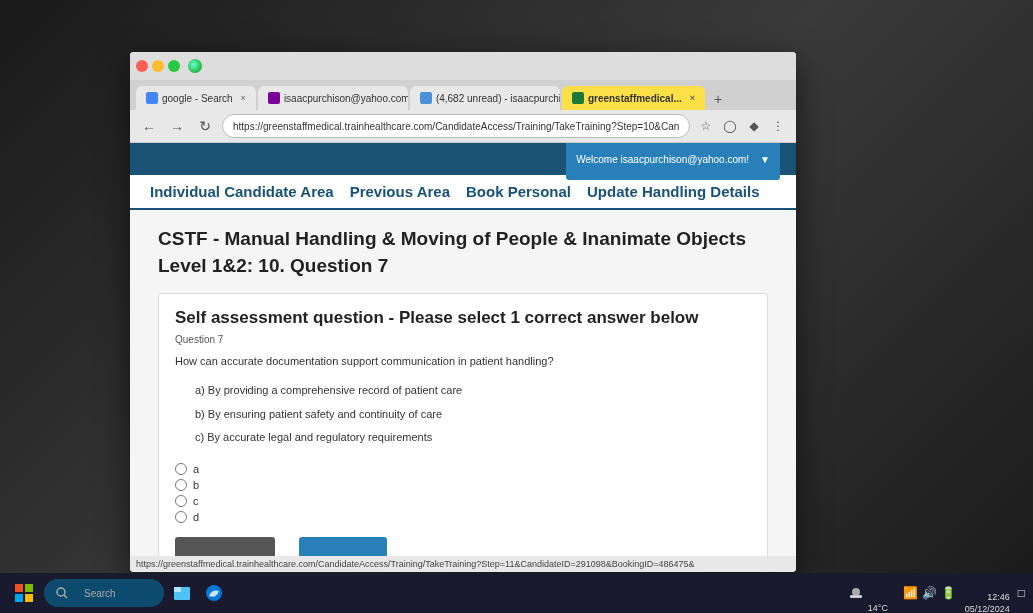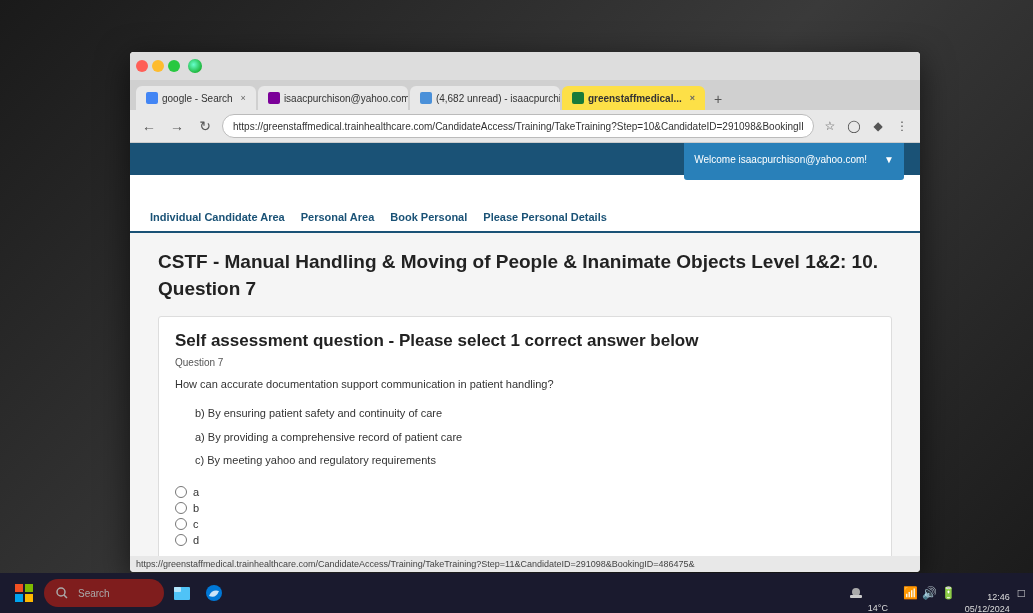--- a/index.html
+++ b/index.html
@@ -17,21 +17,21 @@
       position: absolute;
       inset: 0;
       background: linear-gradient(135deg, #1a1a1a 0%, #3a3a3a 50%, #1a1a1a 100%);
     }
 
     
     .browser-window {
       position: absolute;
       top: 52px;
       left: 130px;
-      width: 790px;
+      width: 666px;
       height: 520px;
       background: #f0f0f0;
       border-radius: 4px;
       box-shadow: 0 8px 32px rgba(0,0,0,0.6);
       overflow: hidden;
       display: flex;
       flex-direction: column;
     }
 
     
@@ -188,40 +188,39 @@
     .welcome-btn {
       background: #2980b9;
       color: white;
       border: none;
       border-radius: 3px;
       padding: 15px 10px;
       font-size: 10px;
       cursor: pointer;
       display: flex;
       align-items: center;
-      gap: 17px;
+      gap: 11px;
     }
 
     
     .site-nav {
       background: white;
       border-bottom: 2px solid #1a5276;
       padding: 8px 20px;
       display: flex;
       align-items: center;
       gap: 16px;
     }
 
     .nav-link {
-      font-size: 11px;
+      font-size: 15px;
       color: #1a5276;
       cursor: pointer;
       text-decoration: none;
       font-weight: bold;
-      margin-top: 28px;
     }
 
     .nav-link.active {
       font-weight: 900;
     }
 
     
     .main-content {
       padding: 16px 28px;
       background: #f5f5f5;
@@ -336,24 +335,24 @@
       height: 32px;
       display: flex;
       align-items: center;
       justify-content: center;
       cursor: pointer;
     }
 
     .taskbar-search {
       display: flex;
       align-items: center;
-      background: #7f1d1d;
+      background: #0c4a6e;
       border-radius: 16px;
       padding: 4px 12px;
-      gap: 10px;
+      gap: 16px;
       height: 28px;
       min-width: 120px;
     }
 
     .taskbar-icon {
       width: 28px;
       height: 28px;
       display: flex;
       align-items: center;
       justify-content: center;
@@ -471,38 +470,38 @@
 
     <div class="site-topbar">
       <button class="welcome-btn">
         <span>Welcome isaacpurchison@yahoo.com!</span>
         <span>▼</span>
       </button>
     </div>
 
     <div class="site-nav">
       <a class="nav-link active">Individual Candidate Area</a>
-      <a class="nav-link">Personal Area</a>
+      <a class="nav-link">Previous Area</a>
       <a class="nav-link">Book Personal</a>
-      <a class="nav-link">Please Personal Details</a>
+      <a class="nav-link">Update Handling Details</a>
     </div>
 
     <div class="main-content">
 
       <div class="page-title">CSTF - Manual Handling &amp; Moving of People &amp; Inanimate Objects Level 1&amp;2: 10. Question 7</div>
 
       <div class="question-card">
 
         <div class="card-header">Self assessment question - Please select 1 correct answer below</div>
         <div class="card-subheader">Question 7</div>
         <div class="question-text">How can accurate documentation support communication in patient handling?</div>
 
+        <div class="answer-option">a) By providing a comprehensive record of patient care</div>
         <div class="answer-option">b) By ensuring patient safety and continuity of care</div>
-        <div class="answer-option">a) By providing a comprehensive record of patient care</div>
-        <div class="answer-option">c) By meeting yahoo and regulatory requirements</div>
+        <div class="answer-option">c) By accurate legal and regulatory requirements</div>
 
         <div class="radio-group">
           <label class="radio-item">
             <input type="radio" name="answer" value="a" style="">
             <span>a</span>
           </label>
           <label class="radio-item">
             <input type="radio" name="answer" value="b" style="">
             <span>b</span>
           </label>

